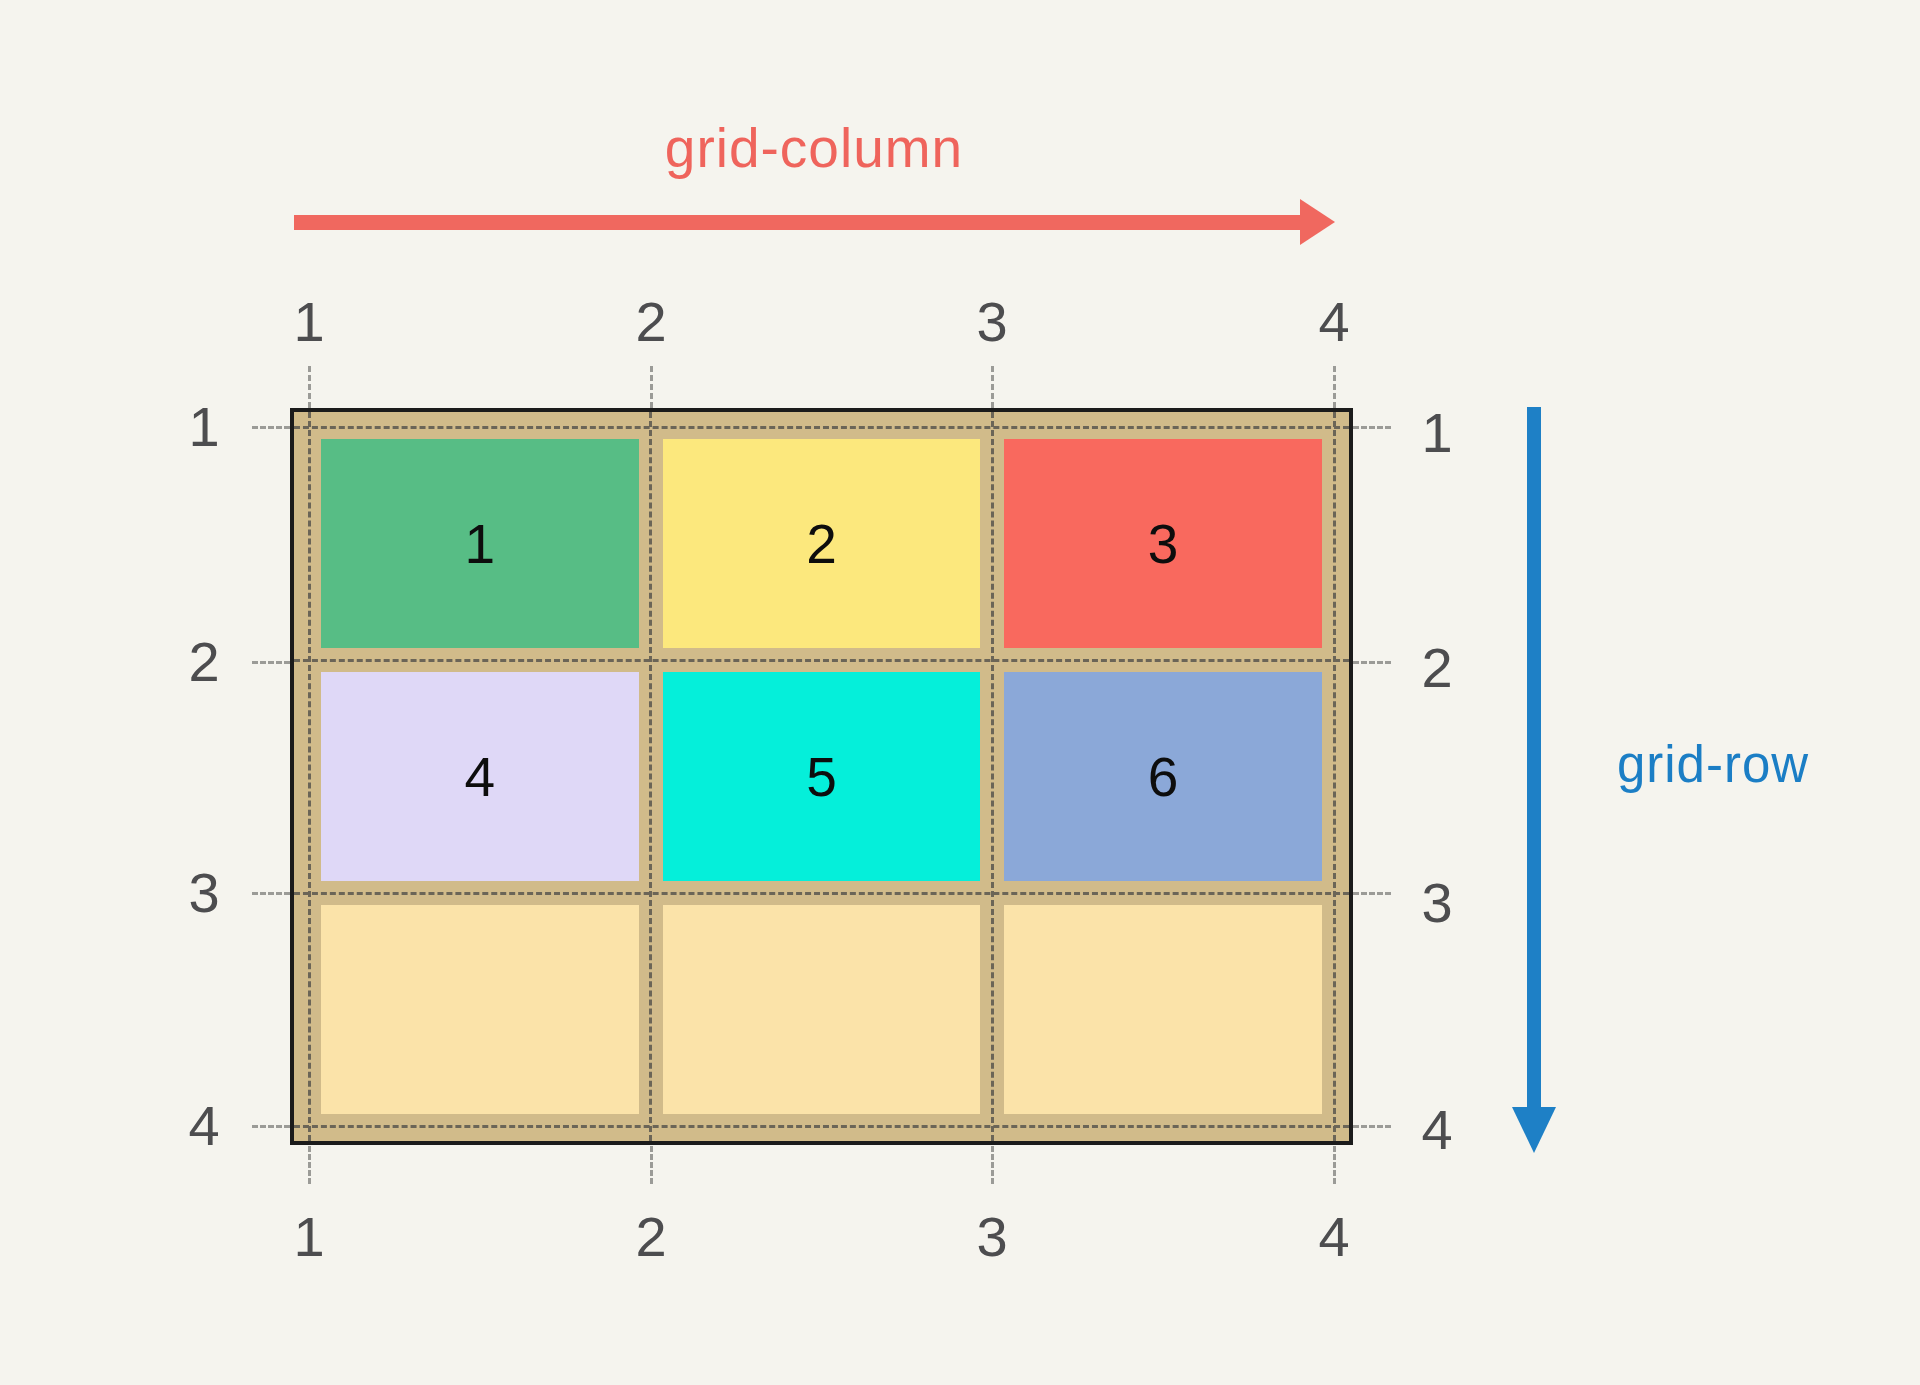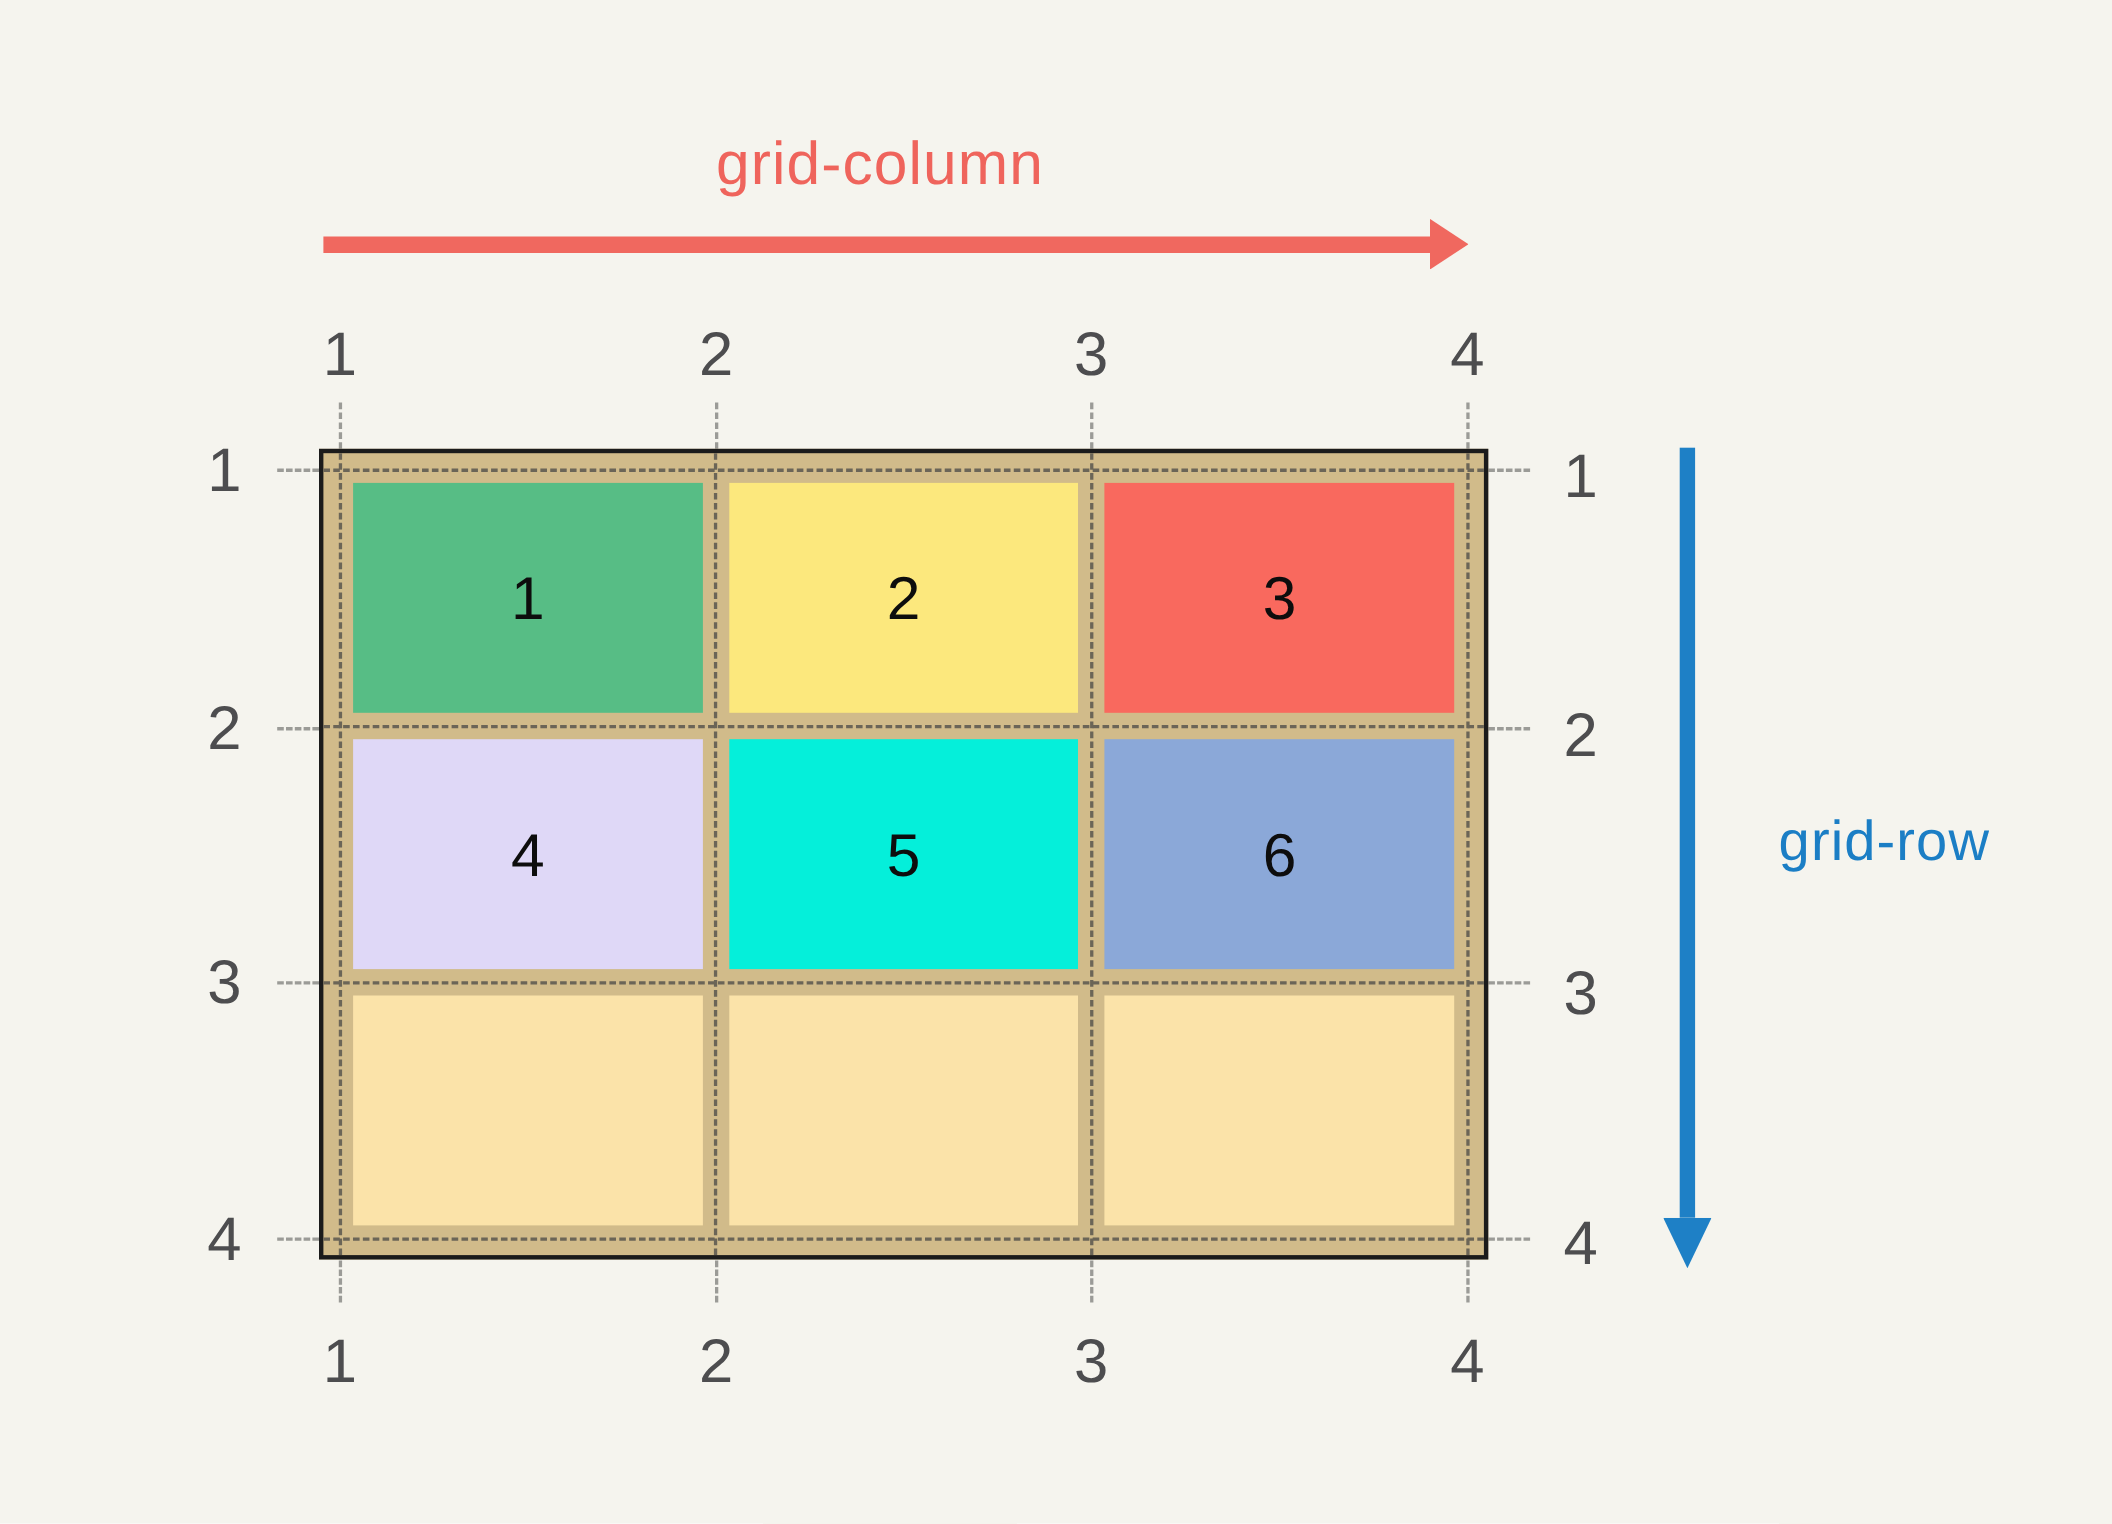--- a/index.html
+++ b/index.html
@@ -9,21 +9,21 @@
     position: relative;
     width: 1920px;
     height: 1385px;
     background: #f5f4ee;
     overflow: hidden;
   }
 
   
   .col-label {
     position: absolute;
-    left: 480px; top: 116px;
+    left: 494px; top: 116px;
     width: 640px;
     text-align: center;
     font-size: 55px;
     letter-spacing: 1px;
     font-weight: 400;
   }
   .row-label {
     position: absolute;
     left: 1493px; top: 735px;
     width: 440px;

